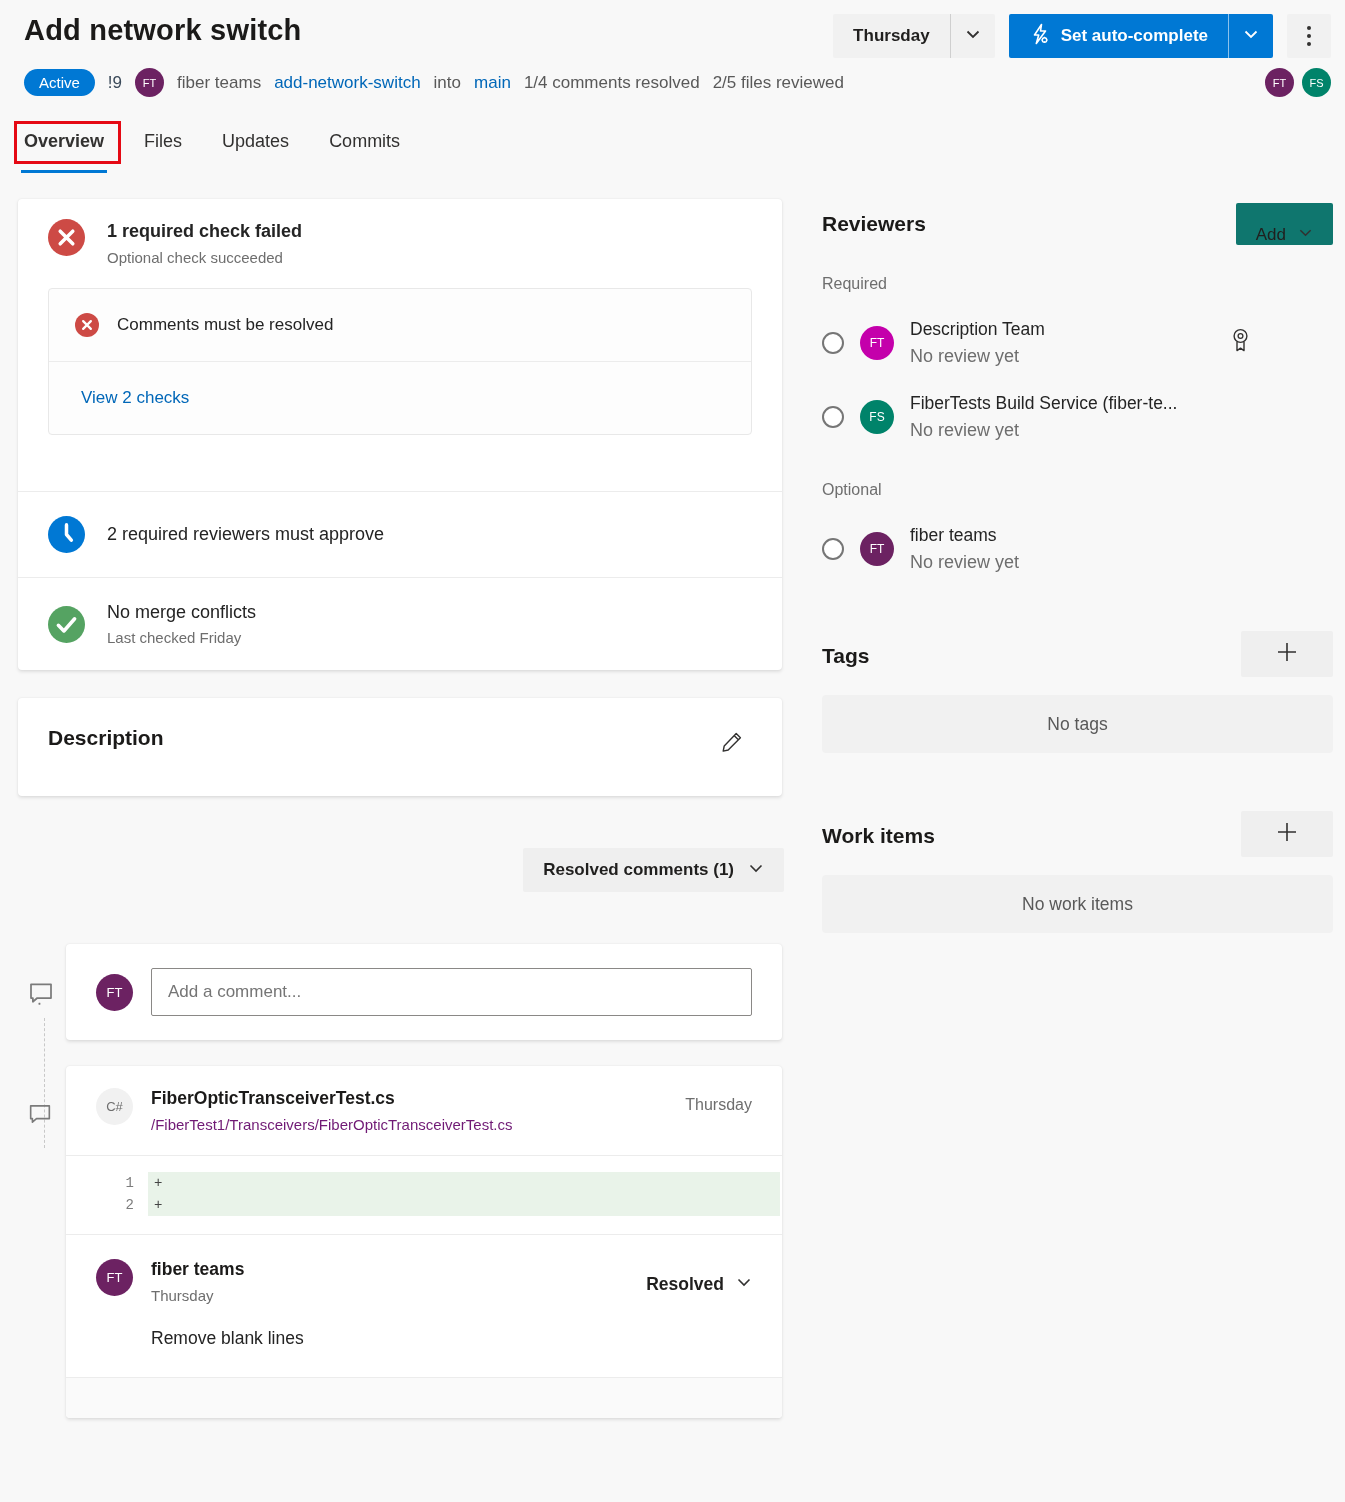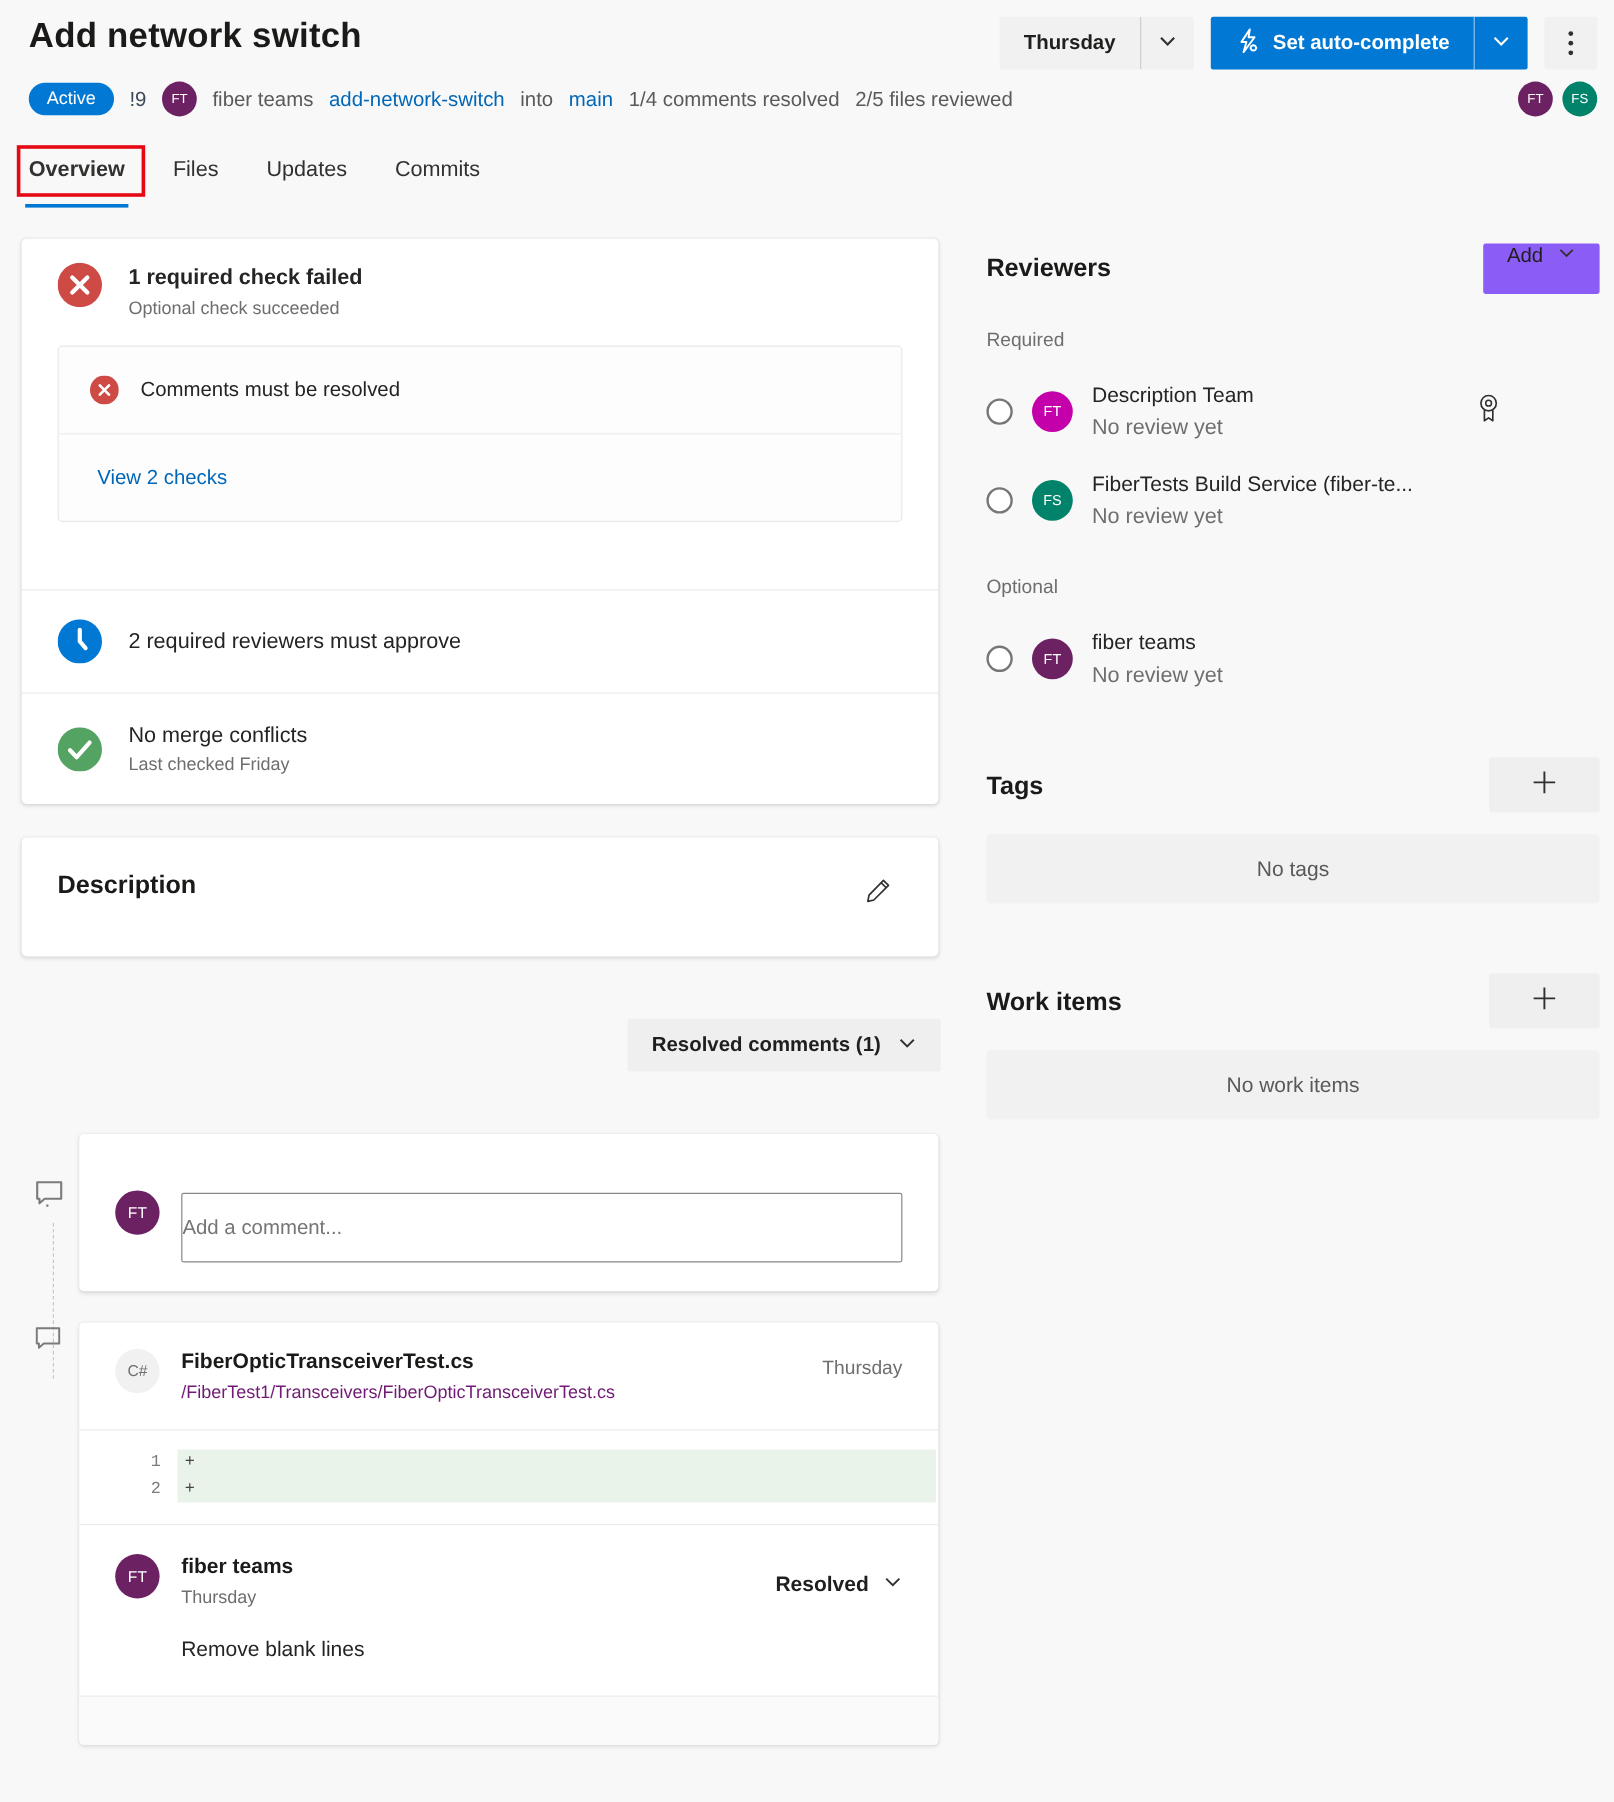--- a/index.html
+++ b/index.html
@@ -76,21 +76,21 @@
 
   
   .filter-row { display:flex; justify-content:flex-end; margin-top:52px; padding-right:0; }
   .filter-btn { display:flex; align-items:center; gap:14px; background:#efefef; border-radius:2px; height:44px; padding:0 20px; font-size:17px; font-weight:600; color:#201f1e; cursor:pointer; margin-right:-2px; }
 
   
   .threads { position:relative; margin-top:52px; padding-left:48px; }
   .gutter-ic { position:absolute; left:8px; color:#7b7b7b; }
   .dash-line { position:absolute; left:26px; top:74px; height:130px; border-left:1px dashed #c8c8c8; }
   .compose-card { display:flex; align-items:center; gap:18px; padding:24px 30px; }
-  .compose-input { flex:1; height:58px; border:1px solid #8a8886; border-radius:2px; background:#fff; font-size:17px; padding:0 0; color:#242424; font-family:"Liberation Sans",sans-serif;margin-top:25px; }
+  .compose-input { flex:1; height:48px; border:1px solid #8a8886; border-radius:2px; background:#fff; font-size:17px; padding:0 16px; color:#242424; font-family:"Liberation Sans",sans-serif; }
   .compose-input::placeholder { color:#757575; }
 
   .thread-card { margin-top:26px; overflow:hidden; }
   .file-head { display:flex; gap:18px; padding:22px 30px; align-items:flex-start; }
   .cs-avatar { width:37px; height:37px; border-radius:50%; background:#f1f1f1; color:#6e6e6e; font-size:13px; display:flex; align-items:center; justify-content:center; flex:none; }
   .file-name { font-size:17.5px; font-weight:700; color:#1b1a19; }
   .file-path { font-size:15px; color:#701a75; margin-top:7px; }
   .file-date { margin-left:auto; font-size:16px; color:#6e6e6e; padding-top:8px; }
   .divider { height:1px; background:#ececec; }
   .diff { padding:16px 0 18px 0; }
@@ -99,21 +99,21 @@
   .diff-line { flex:1; background:#e9f3e9; height:22px; margin-right:2px; font-family:"Liberation Mono",monospace; font-size:14px; color:#444; padding-left:6px; line-height:22px; }
   .cmt { display:flex; gap:18px; padding:24px 30px 6px 30px; }
   .cmt-author { font-size:17.5px; font-weight:700; color:#1b1a19; }
   .cmt-date { font-size:15px; color:#6e6e6e; margin-top:7px; }
   .cmt-status { margin-left:auto; display:flex; align-items:center; gap:12px; font-size:17.5px; font-weight:600; color:#201f1e; cursor:pointer; padding-top:6px; }
   .cmt-text { padding:18px 30px 28px 85px; font-size:17.5px; color:#242424; }
   .reply-strip { height:40px; background:#fafafa; }
 
   
   .sec-head { display:flex; justify-content:space-between; align-items:center; }
-  .add-btn { display:flex; align-items:flex-start; gap:12px; background:#8b5cf6; border-radius:2px; height:42px; padding:0 20px; font-size:17px; color:#201f1e; cursor:pointer; }
+  .add-btn { display:flex; align-items:flex-end; gap:12px; background:#0f766e; border-radius:2px; height:42px; padding:0 20px; font-size:17px; color:#201f1e; cursor:pointer; }
   .plus-btn { width:92px; height:46px; background:#efefef; border-radius:2px; display:flex; align-items:center; justify-content:center; cursor:pointer; }
   .sub-label { font-size:16px; color:#6e6e6e; margin-top:30px; }
   .rev-row { display:flex; align-items:center; gap:16px; margin-top:26px; }
   .radio { width:22px; height:22px; border:2px solid #767676; border-radius:50%; background:#fff; flex:none; cursor:pointer; }
   .rev-name { font-size:17.5px; color:#242424; white-space:nowrap; overflow:hidden; text-overflow:clip; max-width:318px; }
   .rev-sub { font-size:18px; color:#6e6e6e; margin-top:6px; }
   .rev-award { margin-left:auto; padding-right:84px; }
   .empty-box { margin-top:18px; background:#f1f1f1; border-radius:4px; height:58px; display:flex; align-items:center; justify-content:center; font-size:17.5px; color:#595959; }
   .sec-gap { margin-top:58px; }
   .tags-head .h2, .wi-head .h2 { padding-top:4px; }

